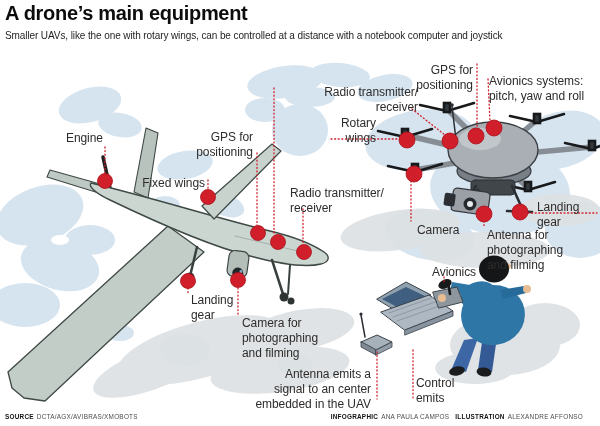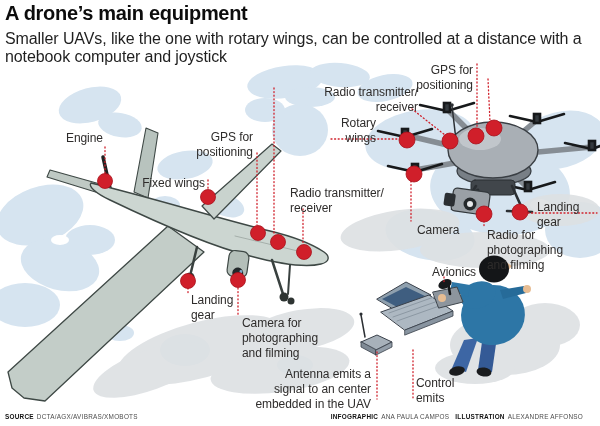--- a/index.html
+++ b/index.html
@@ -1,20 +1,20 @@
 <!DOCTYPE html>
 <html><head>
 <meta charset="utf-8">
 <style>
   html,body{margin:0;padding:0;background:#fff;}
   .stage{position:relative;width:600px;height:426px;background:#ffffff;overflow:hidden;
          font-family:"Liberation Sans","DejaVu Sans",sans-serif;}
   .title{position:absolute;left:5px;top:2px;margin:0;font-size:20px;font-weight:700;
          color:#0d0d0d;letter-spacing:-0.3px;}
-  .subtitle{position:absolute;left:5px;top:30px;margin:0;font-size:16px;color:#1f1f1f;letter-spacing:-0.1px;}
+  .subtitle{position:absolute;left:5px;top:30px;margin:0;font-size:10px;color:#1f1f1f;letter-spacing:-0.1px;}
   .art{position:absolute;left:0;top:0;}
   .lbl{position:absolute;font-size:12px;line-height:1.24;color:#2e2c2b;white-space:pre-line;letter-spacing:-0.05px;}
   .lbl.r{text-align:right;}
   .src{position:absolute;left:5px;top:413px;font-size:6.4px;color:#4c4c4c;letter-spacing:0.25px;}
   .credit{position:absolute;right:17px;top:413px;font-size:6.4px;color:#4c4c4c;letter-spacing:0.25px;text-align:right;}
   .cap{font-weight:700;color:#101010;margin-right:3px;}
   .val{margin-right:6px;}
 </style>
 </head>
 <body>
@@ -233,26 +233,28 @@
 positioning</div>
   <div class="lbl" style="left:290px;top:186px">Radio transmitter/
 receiver</div>
   <div class="lbl" style="left:191px;top:293px">Landing
 gear</div>
   <div class="lbl" style="left:242px;top:316px">Camera for
 photographing
 and filming</div>
   <div class="lbl r" style="right:127px;top:63px">GPS for
 positioning</div>
+  <div class="lbl" style="left:489px;top:74px">Avionics systems:
+pitch, yaw and roll</div>
   <div class="lbl r" style="right:182px;top:85px">Radio transmitter/
 receiver</div>
   <div class="lbl r" style="right:224px;top:116px">Rotary
 wings</div>
   <div class="lbl" style="left:417px;top:223px">Camera</div>
-  <div class="lbl" style="left:487px;top:228px">Radio for photographing
+  <div class="lbl" style="left:487px;top:228px">Antenna for photographing
 and filming</div>
   <div class="lbl" style="left:537px;top:200px">Landing gear</div>
   <div class="lbl" style="left:432px;top:265px">Avionics</div>
   <div class="lbl r" style="right:229px;top:367px">Antenna emits a
 signal to an center
 embedded in the UAV</div>
   <div class="lbl" style="left:416px;top:376px">Control
 emits</div>
 
   <div class="src">

